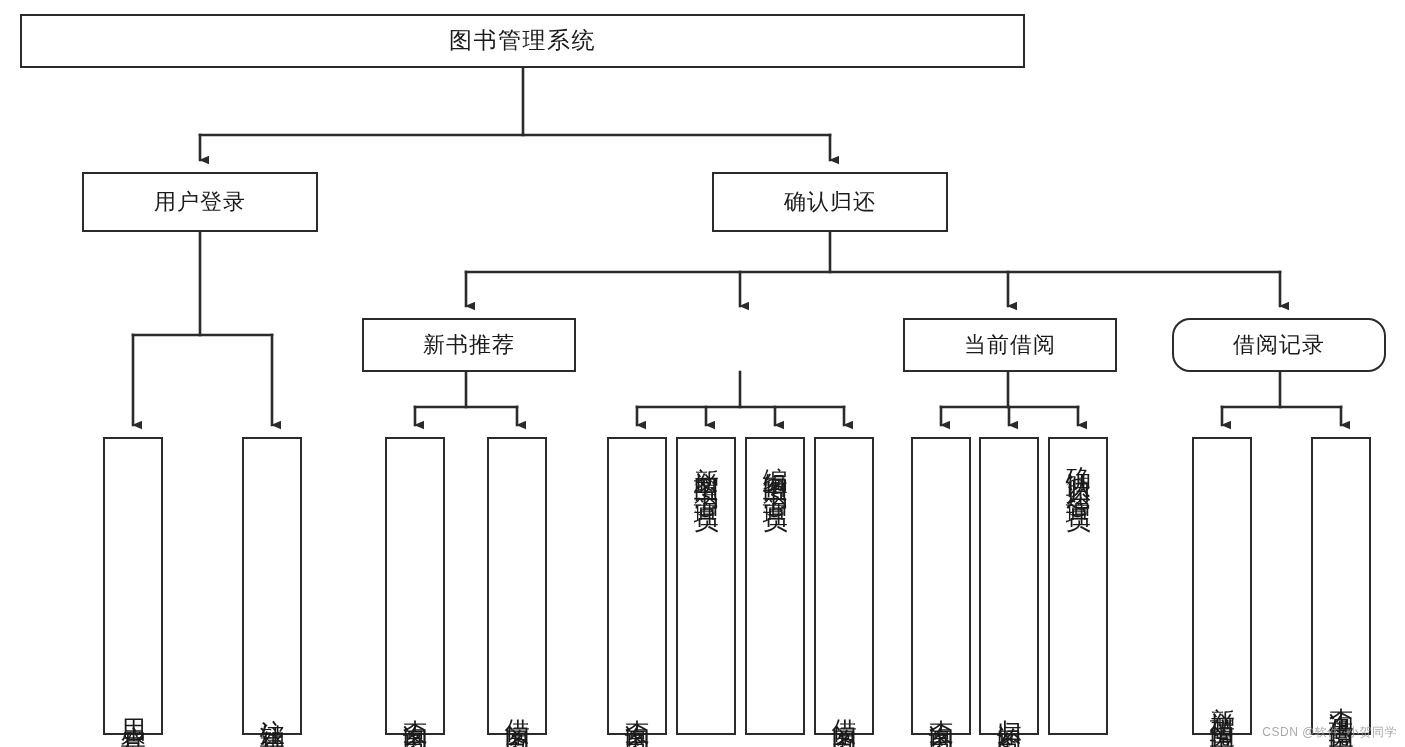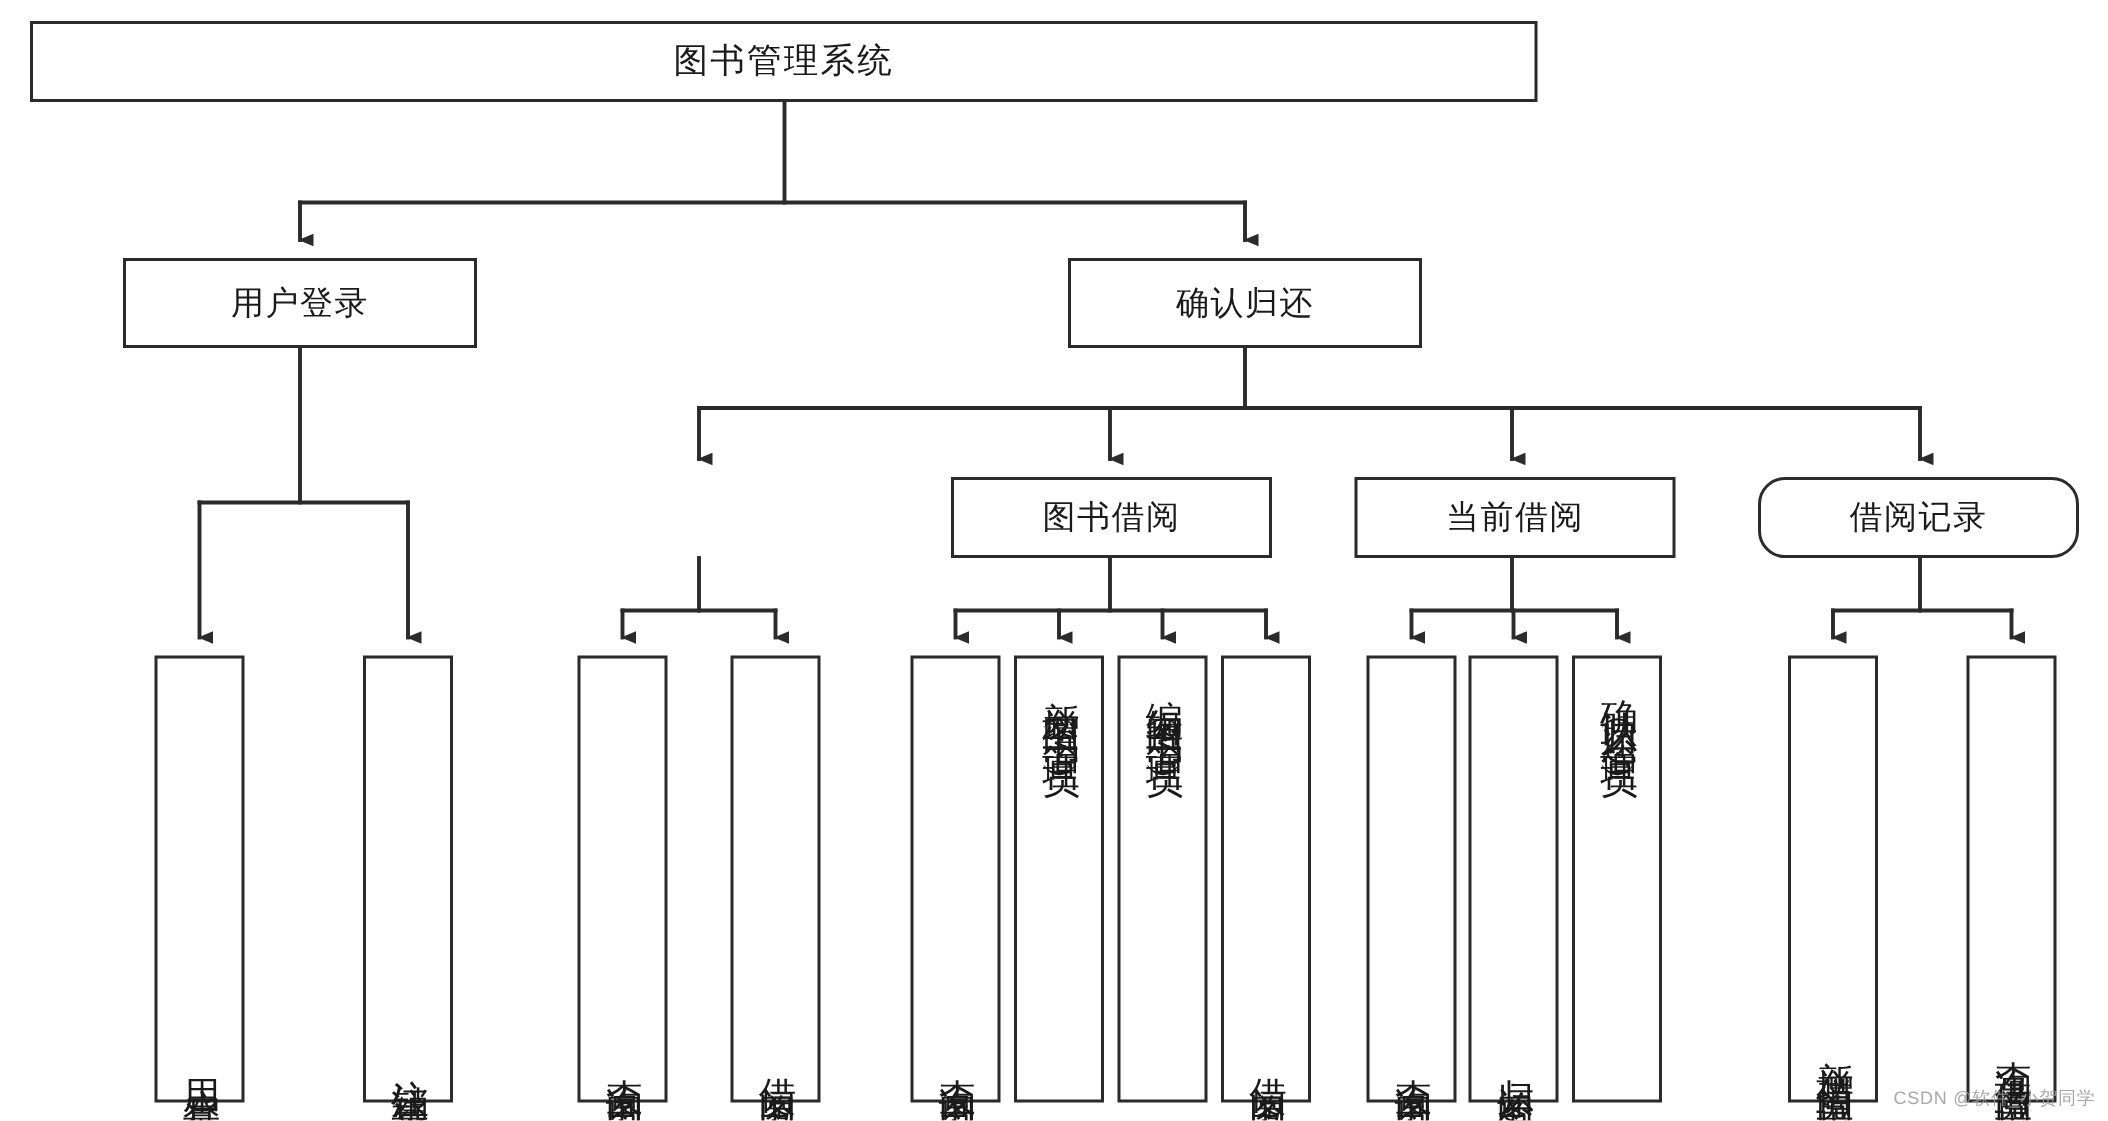--- a/index.html
+++ b/index.html
@@ -132,24 +132,24 @@
   </div>
 
   <div class="node h" style="left:82px;top:172px;width:236px;height:60px;">
     <span class="cap">用户登录</span>
   </div>
 
   <div class="node h" style="left:712px;top:172px;width:236px;height:60px;">
     <span class="cap">确认归还</span>
   </div>
 
-
-  <div class="node h" style="left:634px;top:318px;width:214px;height:54px;">
-    <span class="cap">图书借阅</span>
-  </div>
+  <div class="node h" style="left:362px;top:318px;width:214px;height:54px;">
+    <span class="cap">新书推荐</span>
+  </div>
+
 
   <div class="node h" style="left:903px;top:318px;width:214px;height:54px;">
     <span class="cap">当前借阅</span>
   </div>
 
   <div class="node h" style="left:1172px;top:318px;width:214px;height:54px;border-radius:18px;">
     <span class="cap">借阅记录</span>
   </div>
 
   <div class="node v" style="left:103px;top:437px;width:60px;height:298px;">

